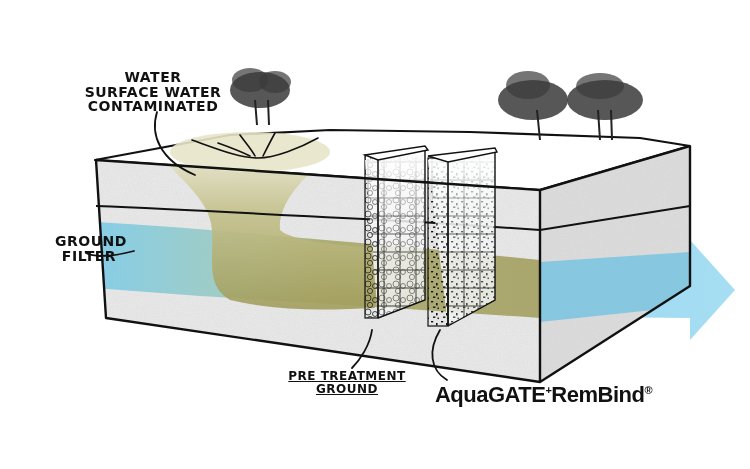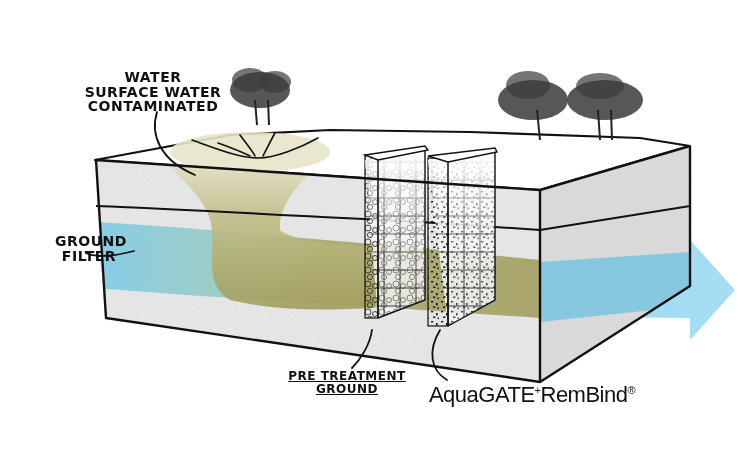--- a/index.html
+++ b/index.html
@@ -3,21 +3,21 @@
 <meta charset="utf-8">
 <style>
   html, body { margin:0; padding:0; background:#ffffff; }
   body { width:750px; height:469px; overflow:hidden; position:relative; font-family:"DejaVu Sans", sans-serif; }
   #stage { position:absolute; left:0; top:0; width:750px; height:469px; }
   .label { position:absolute; font-family:"DejaVu Sans", sans-serif; font-weight:bold; color:#111; text-align:center; line-height:1.05; letter-spacing:0.5px; }
   .lbl-line { display:block; }
   #lbl-pfas { left:78px; top:70px; width:150px; font-size:14px; }
   #lbl-ground { left:14px; top:234px; width:68px; font-size:14px;margin-left:41px; }
   #lbl-pre { left:282px; top:370px; width:130px; font-size:12px;text-decoration:underline; }
-  #lbl-brand { left:412px; top:383px; width:240px; font-size:22px; font-weight:normal; text-align:center; letter-spacing:-0.5px; font-family:"Liberation Sans", sans-serif; }
+  #lbl-brand { left:412px; top:383px; width:240px; font-size:22px; font-weight:bold; text-align:right; letter-spacing:-0.5px; font-family:"Liberation Sans", sans-serif; }
   #lbl-brand sup { font-size:11px; }
 </style>
 </head>
 <body>
 
 <svg id="stage" viewBox="0 0 750 469" xmlns="http://www.w3.org/2000/svg">
   <defs>
     <filter id="grain" x="0" y="0" width="100%" height="100%">
       <feTurbulence type="fractalNoise" baseFrequency="0.9" numOctaves="2" seed="3"></feTurbulence>
       <feColorMatrix type="matrix" values="0 0 0 0 0.55  0 0 0 0 0.55  0 0 0 0 0.55  0 0 0 0.35 0"></feColorMatrix>

